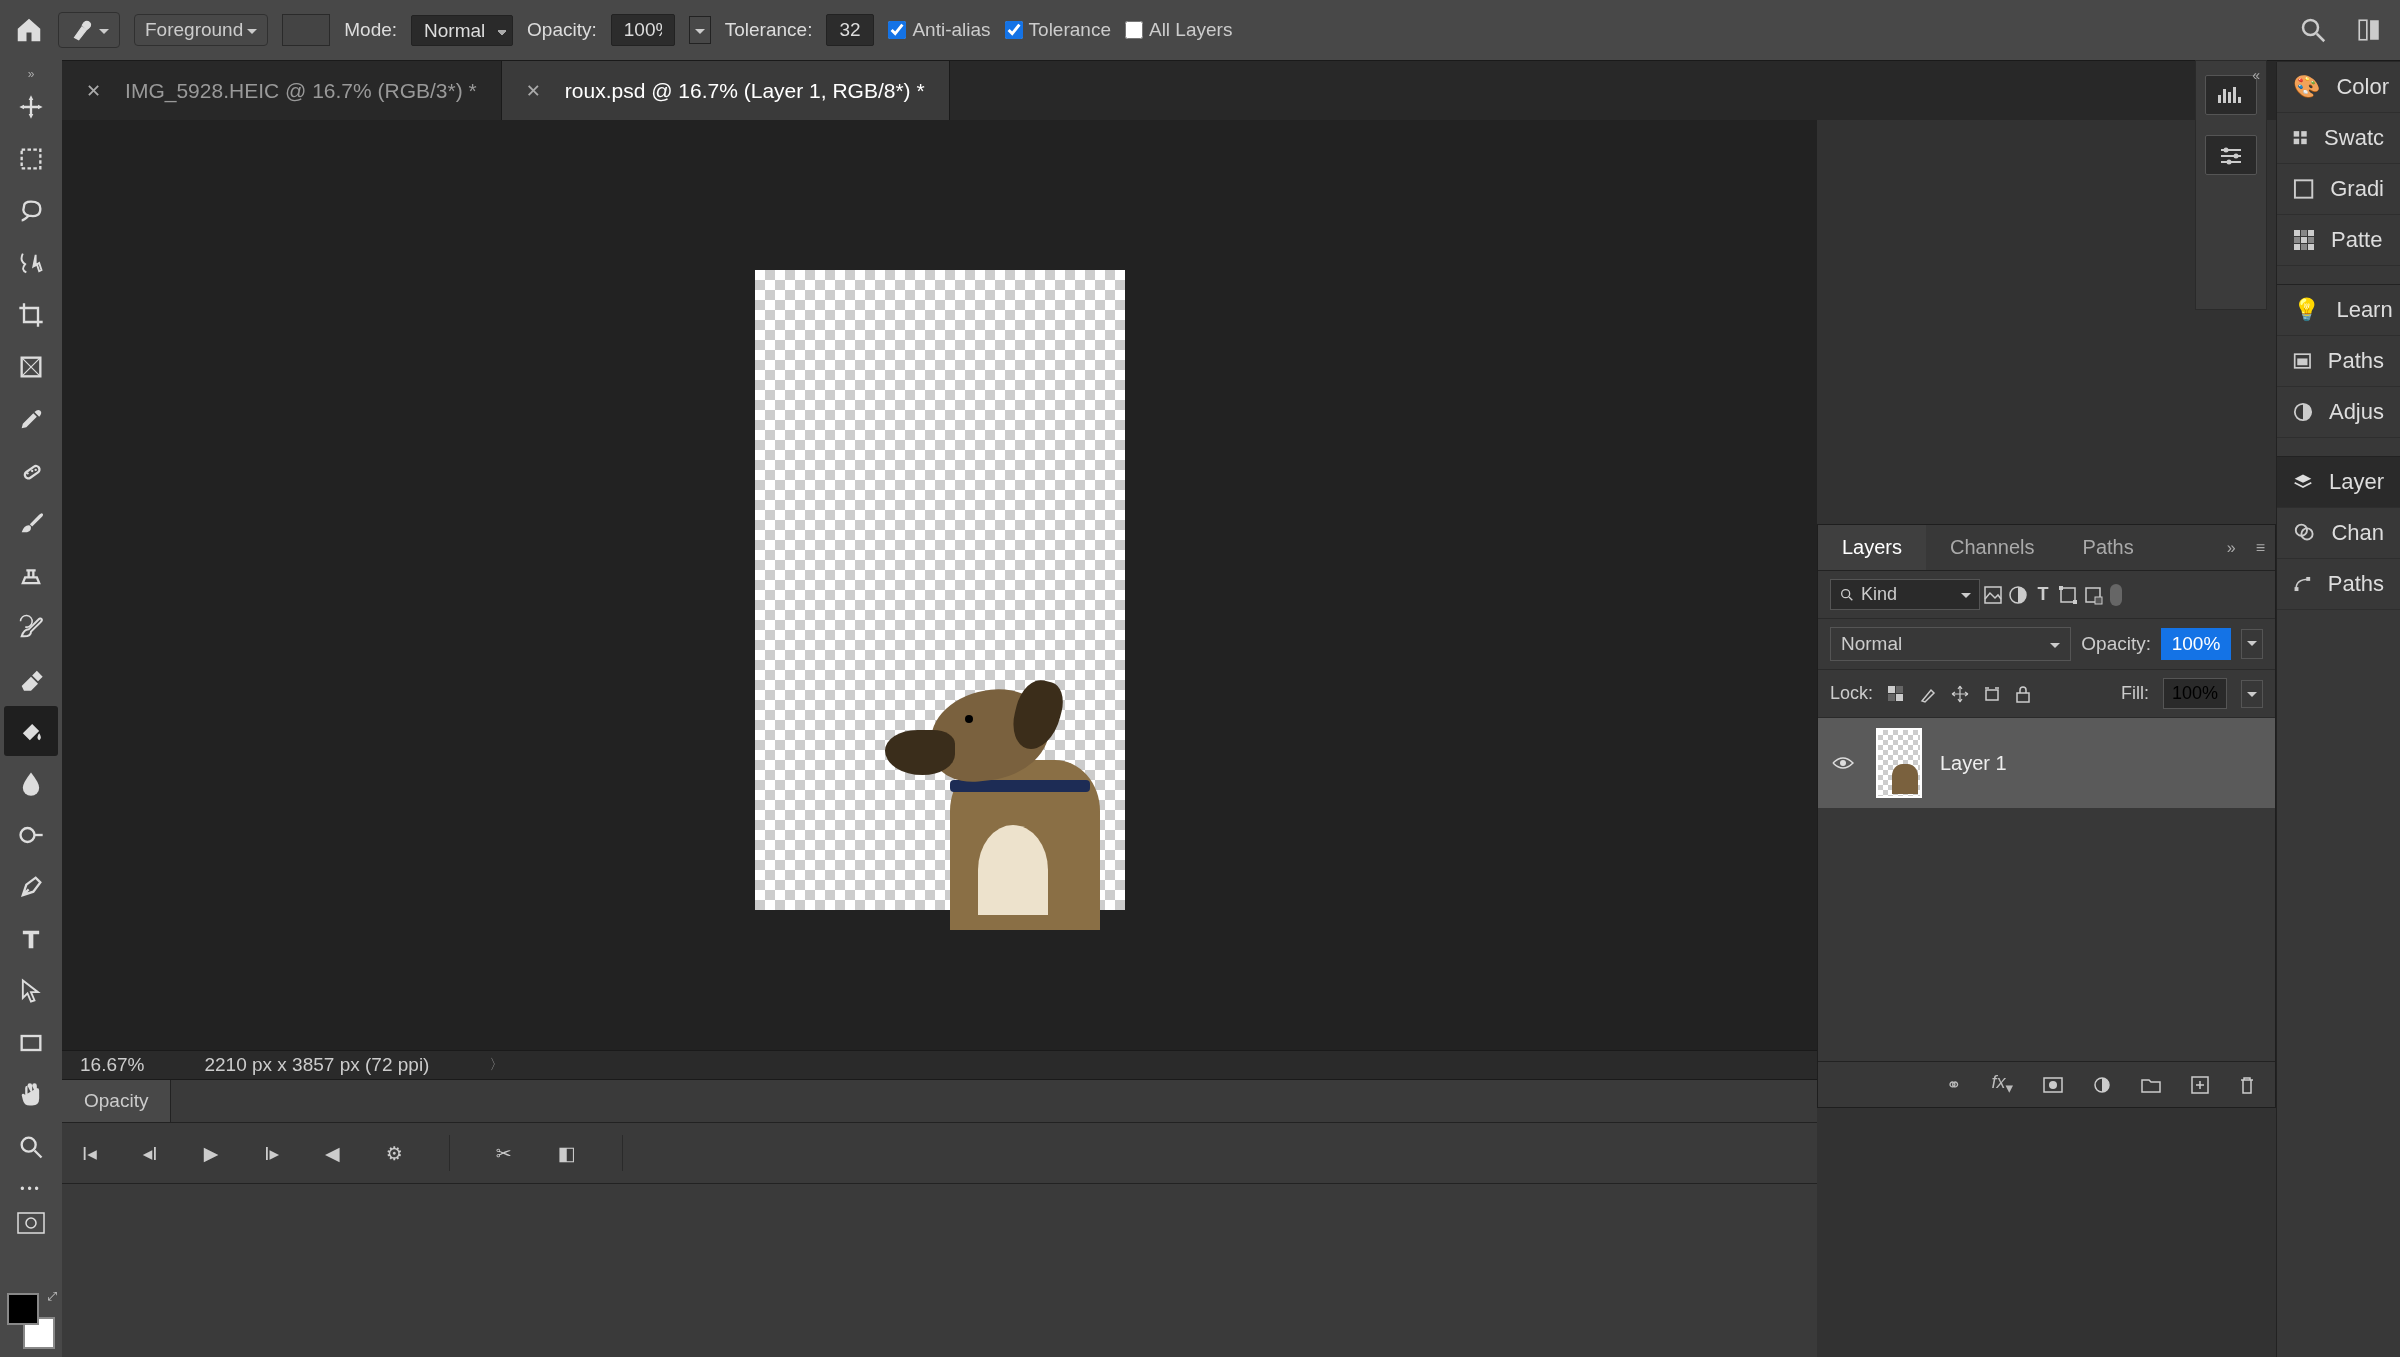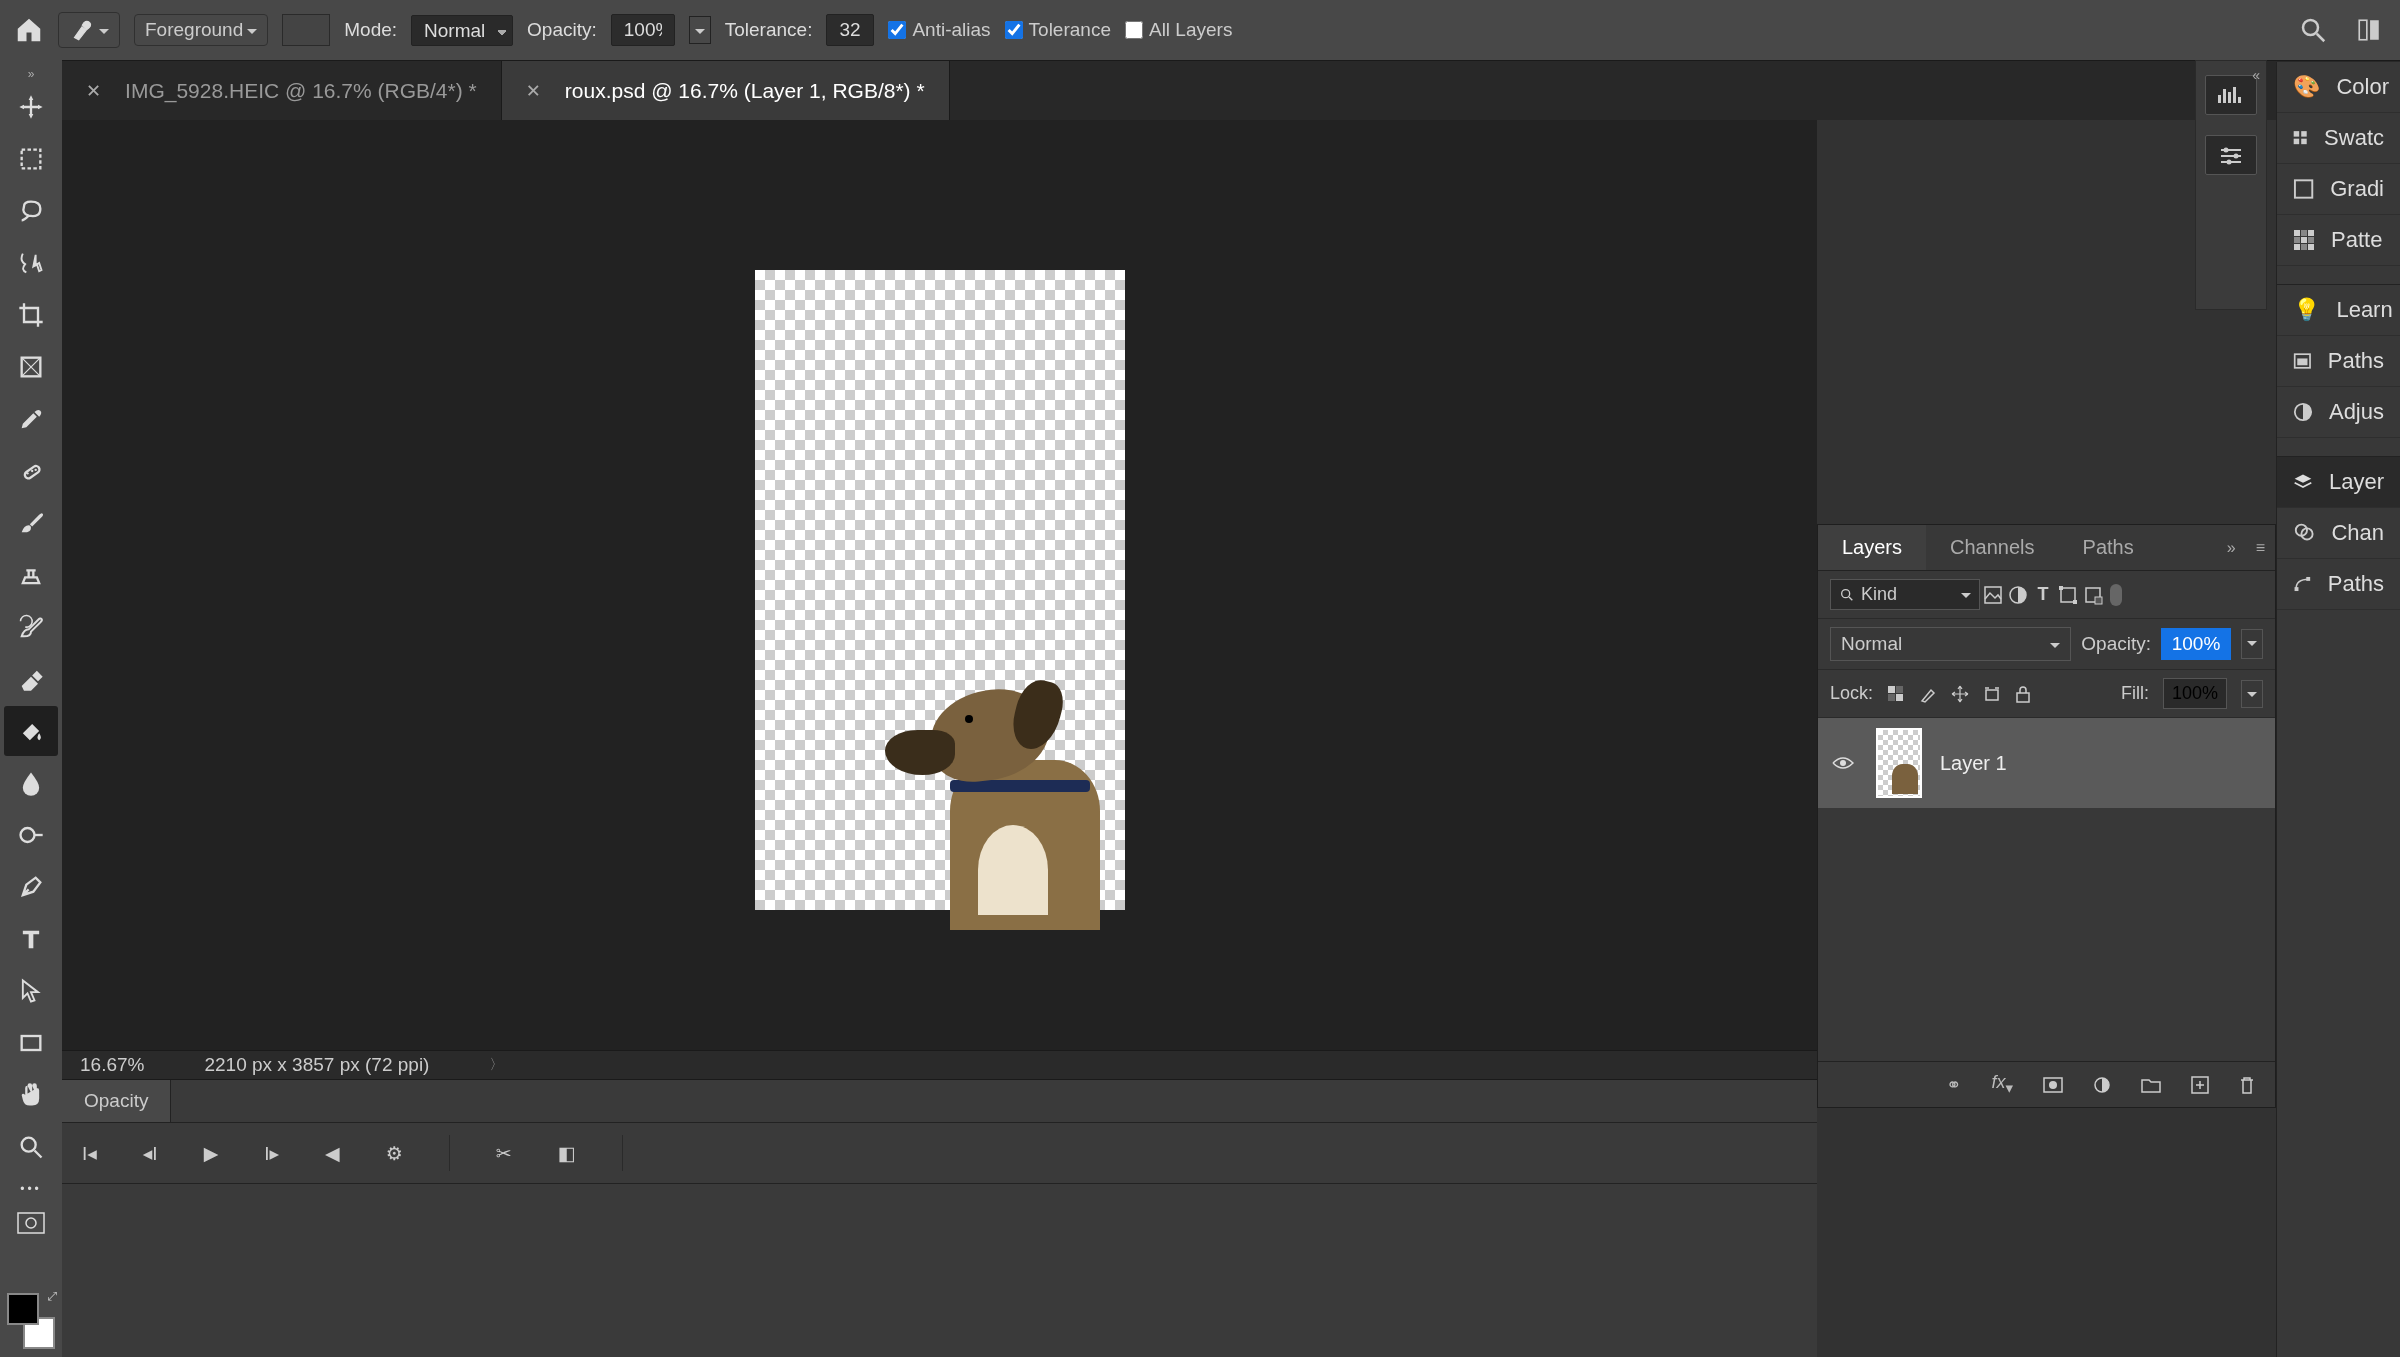--- a/index.html
+++ b/index.html
@@ -167,21 +167,21 @@
           <rect x="3" y="3" width="7" height="18" fill="none" stroke="#ccc" stroke-width="1.5"></rect>
           <rect x="13" y="3" width="8" height="18" fill="#ccc"></rect>
         </svg>
       </div>
   </div>
 </div>
 
 <div class="doc-tabs">
   <div class="tab">
     <span class="close">✕</span>
-    <span>IMG_5928.HEIC @ 16.7% (RGB/4*) *</span>
+    <span>IMG_5928.HEIC @ 16.7% (RGB/3*) *</span>
   </div>
   <div class="tab active">
     <span class="close">✕</span>
     <span>roux.psd @ 16.7% (Layer 1, RGB/8*) *</span>
   </div>
 </div>
 
 <div class="toolbar">
   <div class="expander">»</div>
   <div class="tool">

